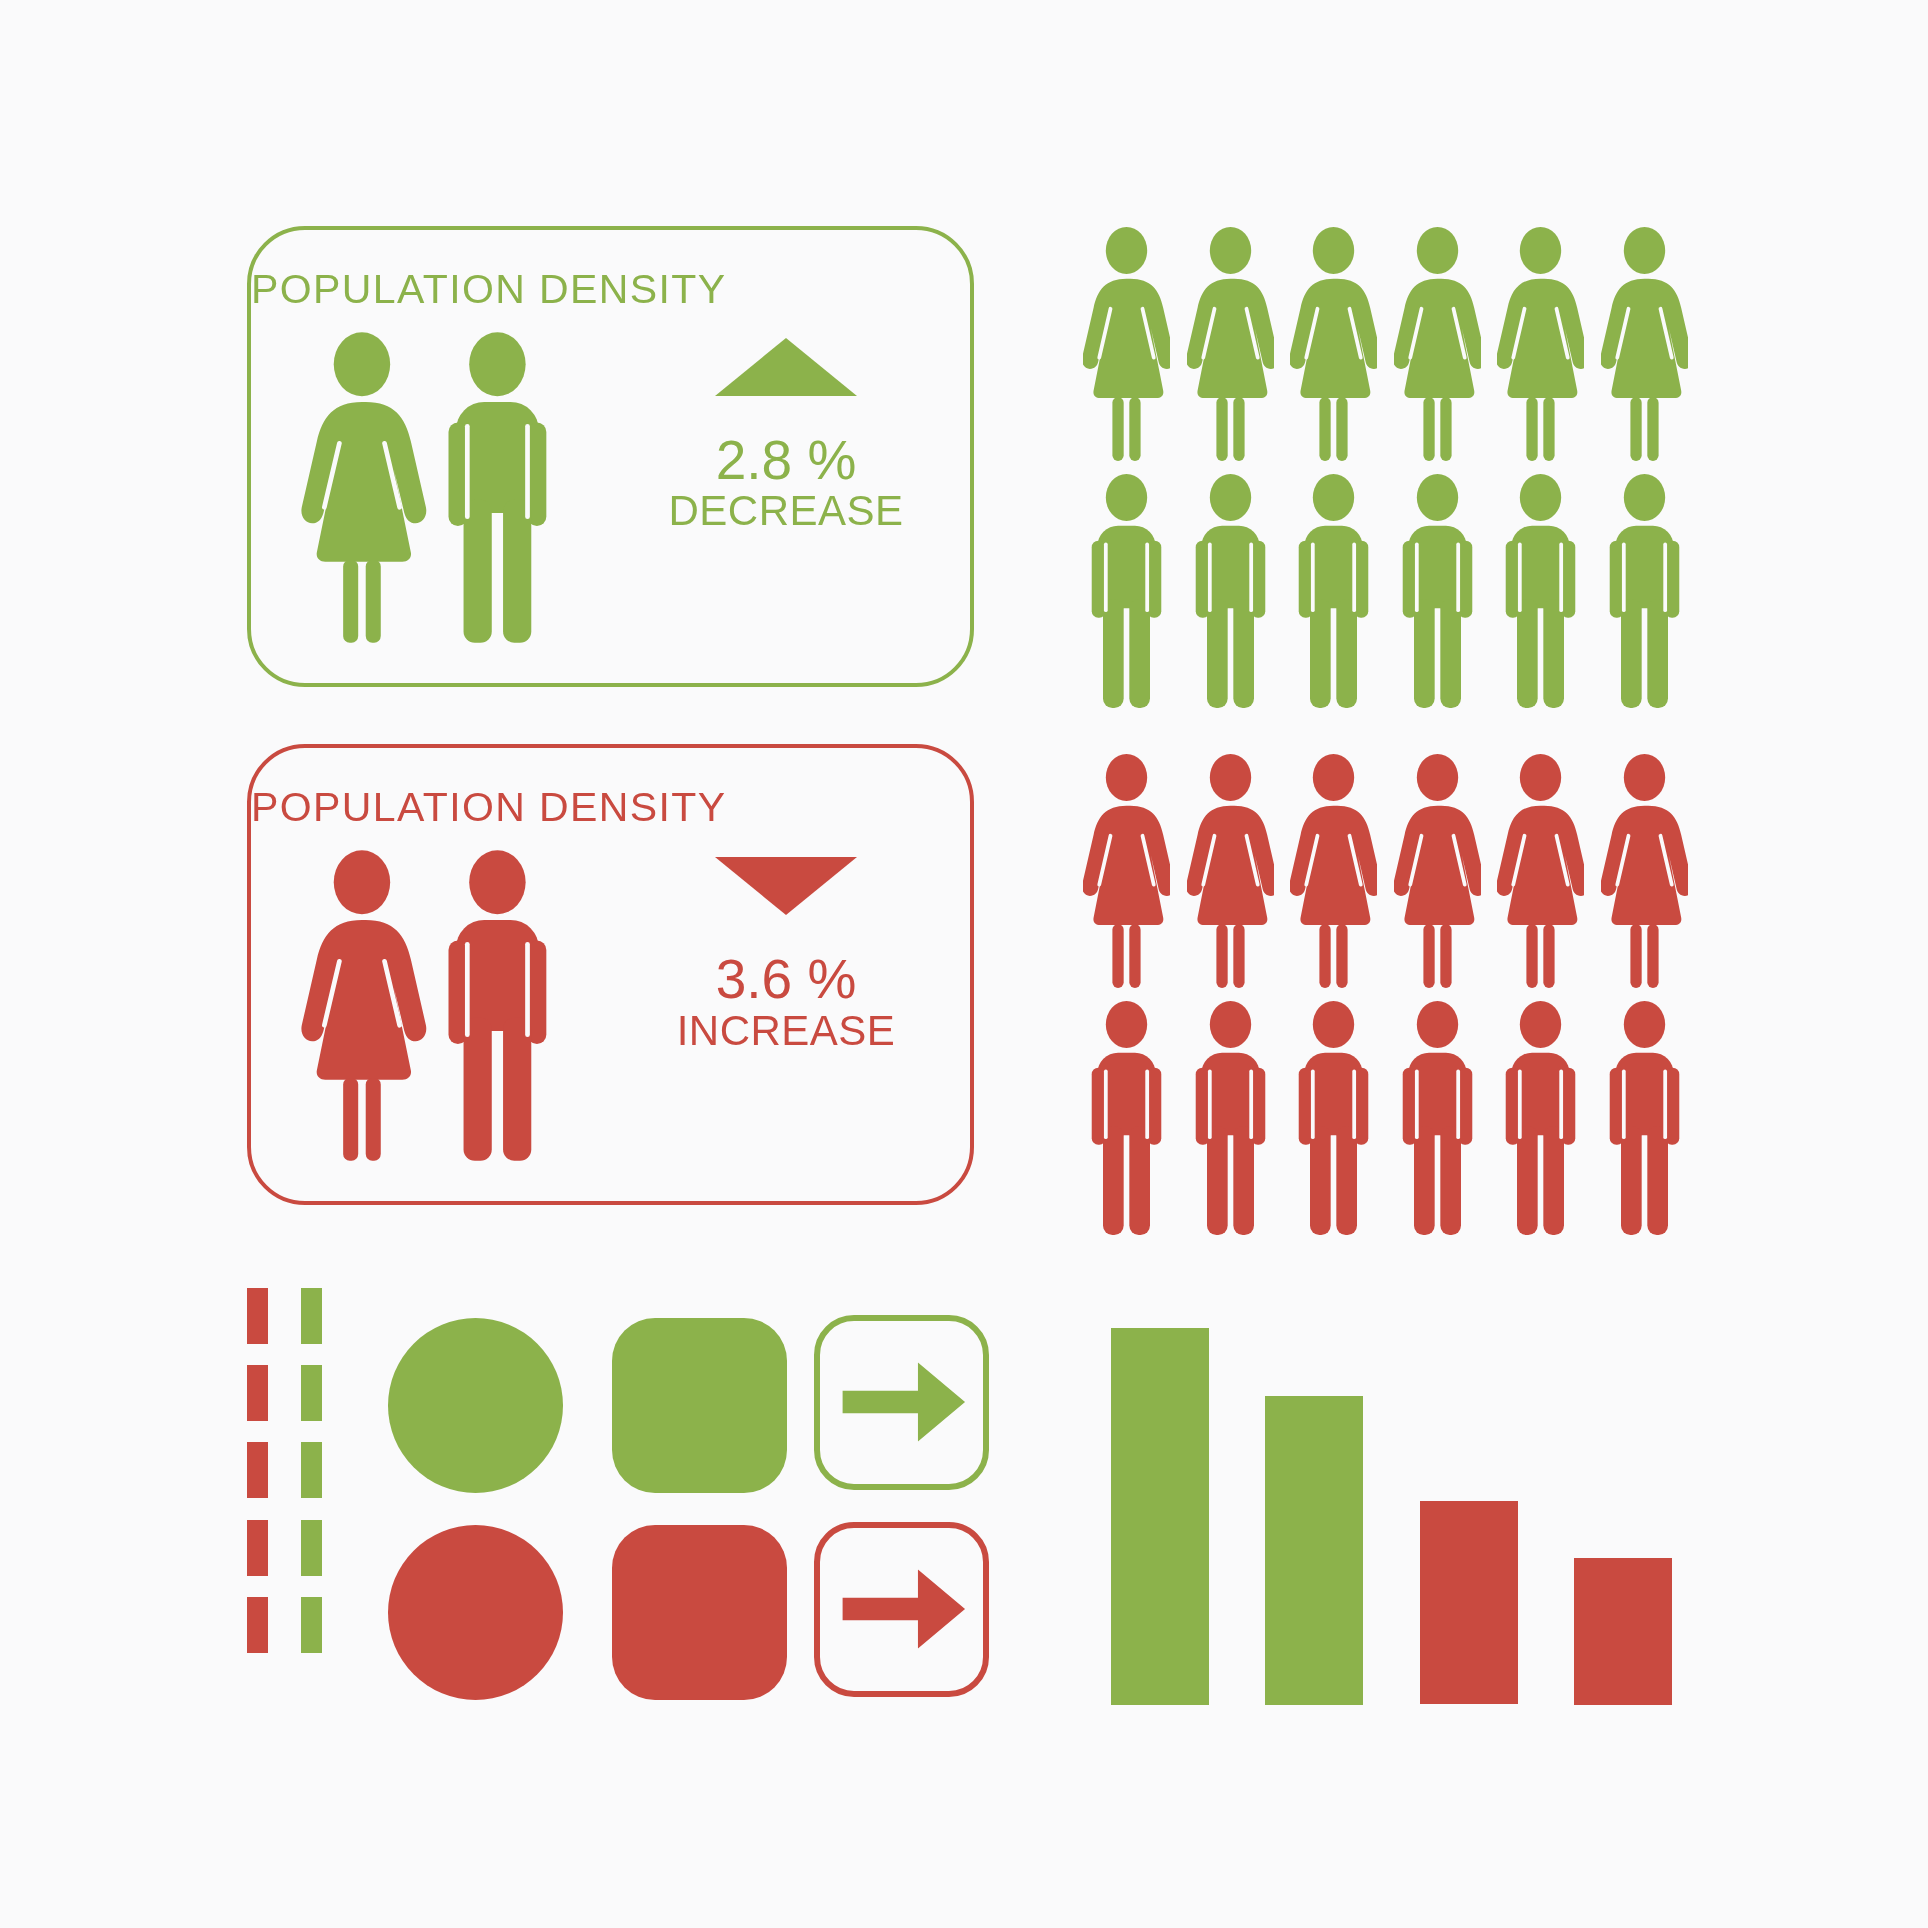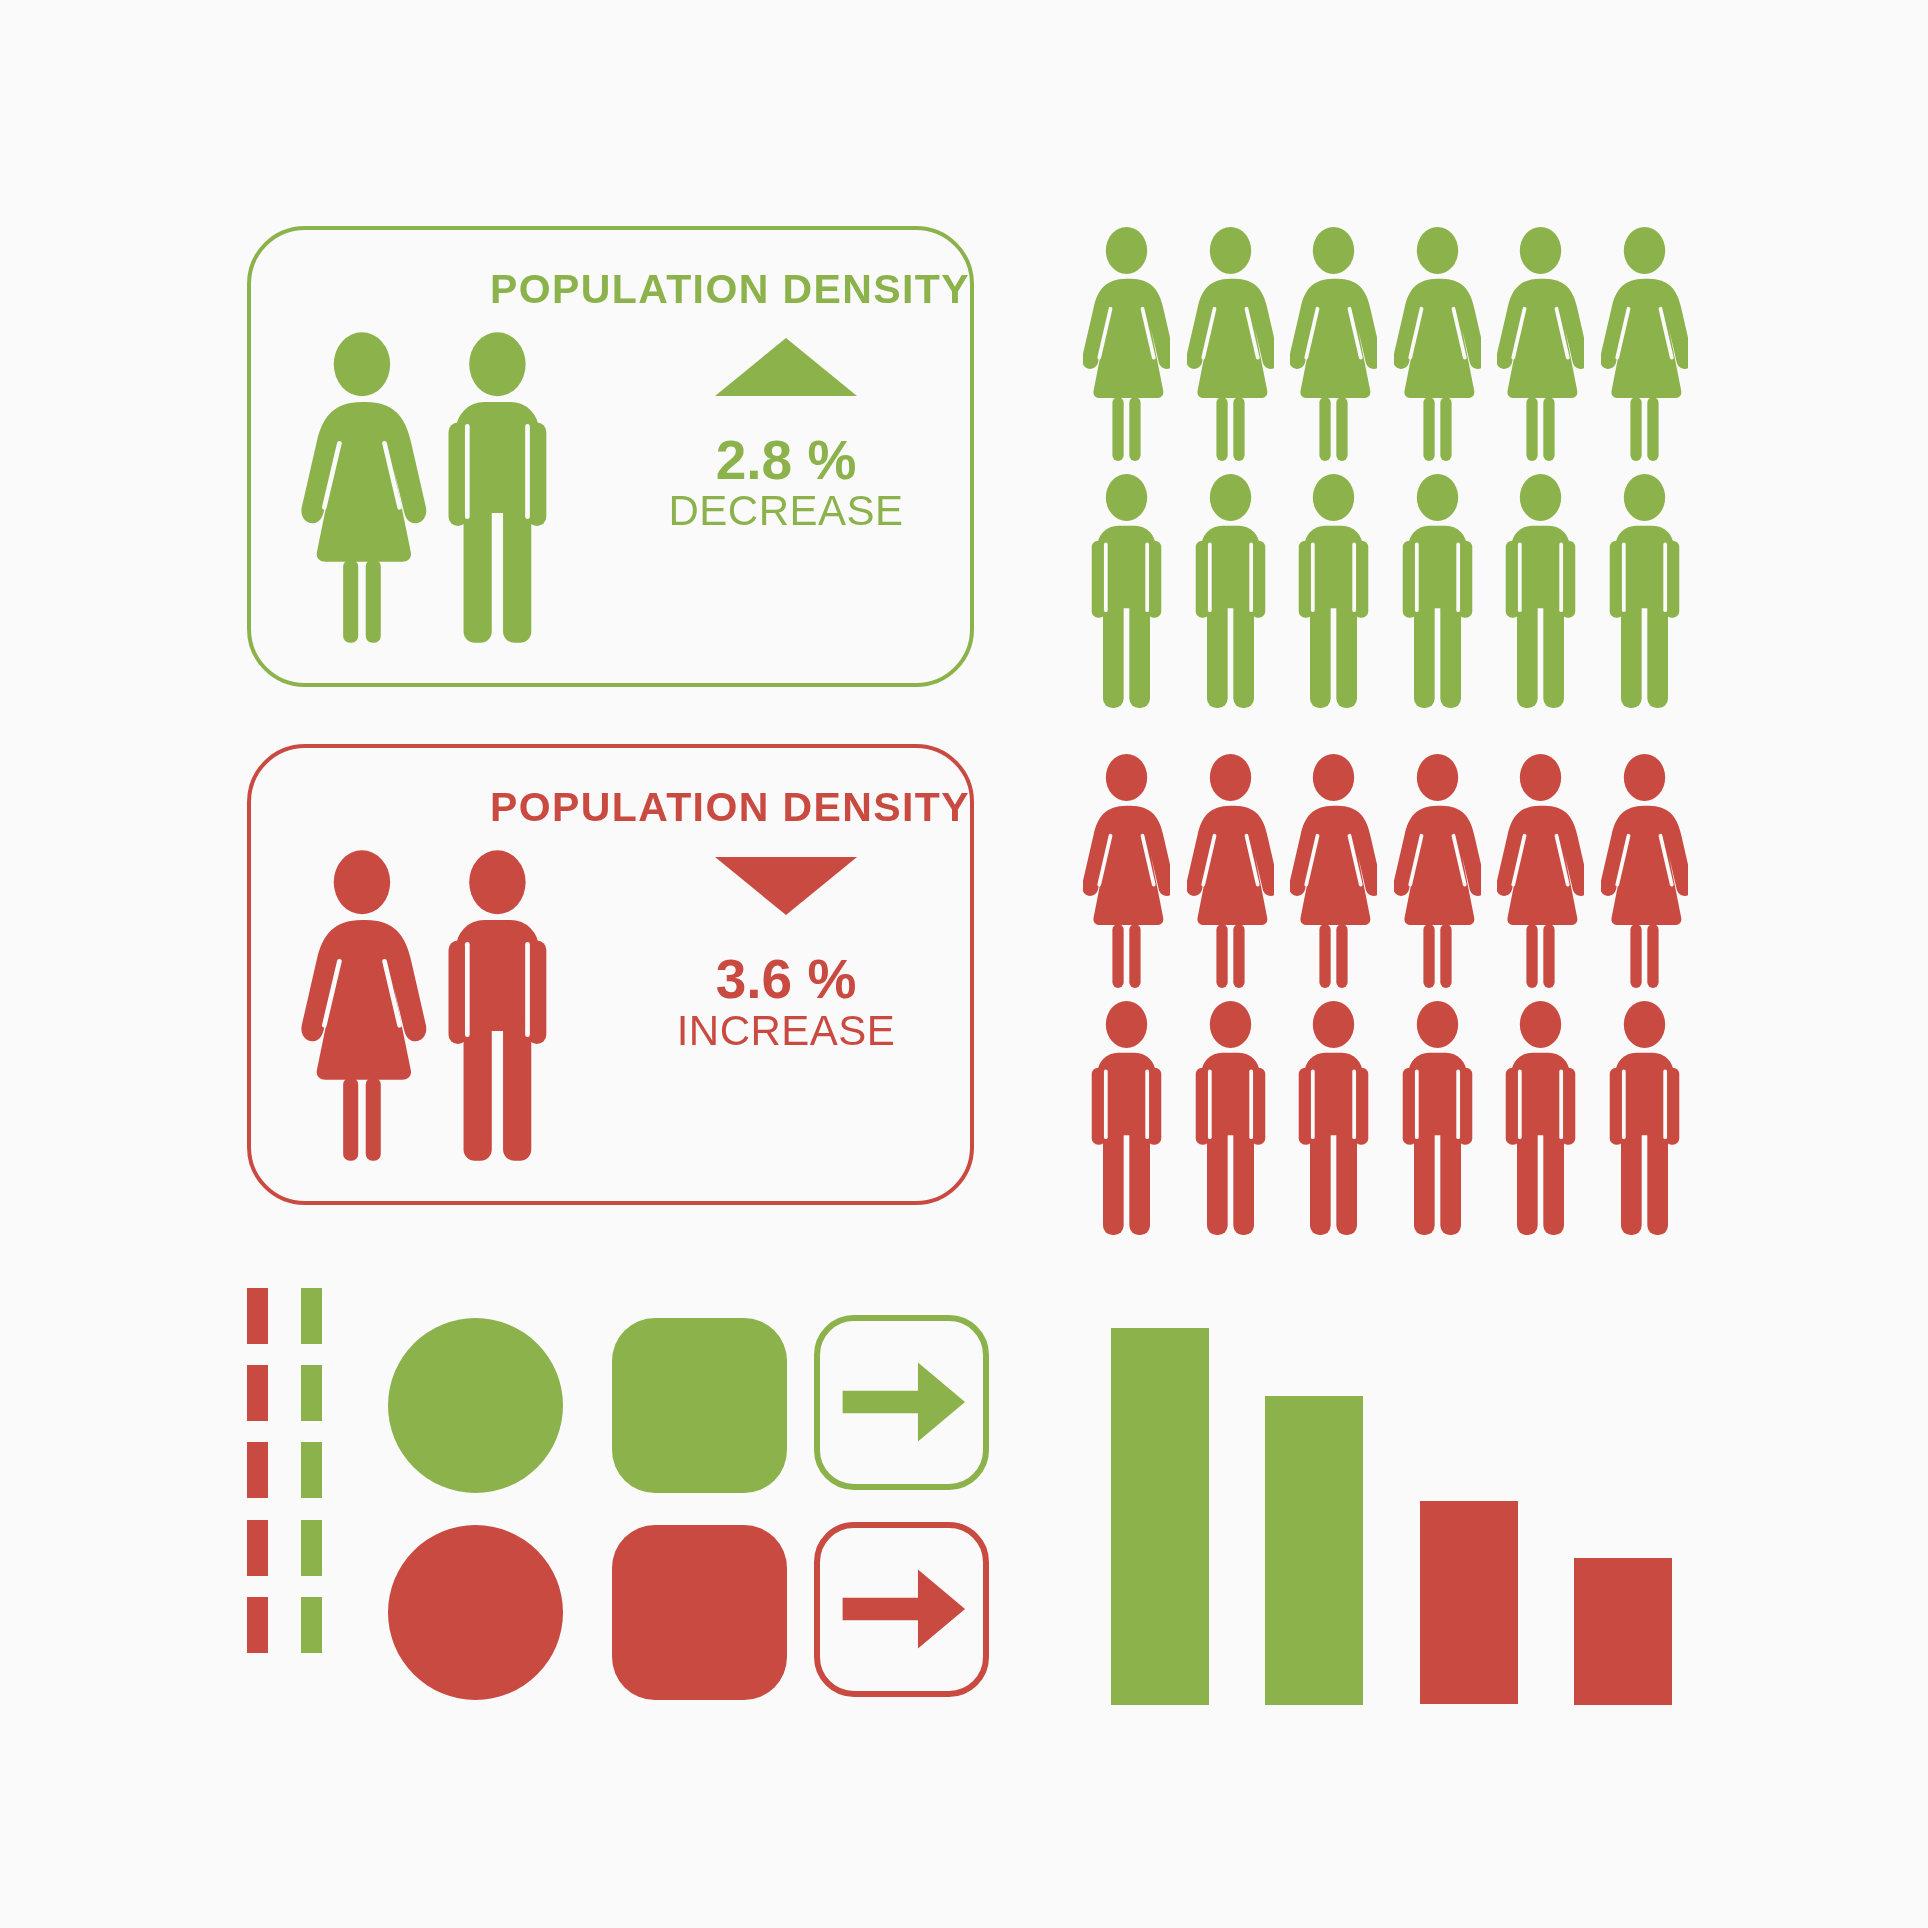--- a/index.html
+++ b/index.html
@@ -31,24 +31,24 @@
     box-sizing: border-box;
     background: transparent;
   }
   #panel-green { left: 247px; top: 226px; width: 727px; height: 461px; border-color: #8CB24B; }
   #panel-red   { left: 247px; top: 744px; width: 727px; height: 461px; border-color: #C94A40; }
 
   .panel-title {
     position: absolute;
     top: 36px;
     left: 0; right: 0;
-    text-align: right;
+    text-align: left;
     font-size: 41px;
     letter-spacing: 1.4px;
-    font-weight: 700;
+    font-weight: 400;
   }
   #panel-green .panel-title { color: #8CB24B; }
   #panel-red   .panel-title { color: #C94A40; }
 
   .panel-figs {
     position: absolute;
     left: 47px;
     top: 102px;
     width: 301px;
     height: 311px;
@@ -69,21 +69,21 @@
   }
   .tri-down {
     width: 0; height: 0;
     margin: 9.4px auto 0 auto;
     border-left: 71px solid transparent;
     border-right: 71px solid transparent;
     border-top: 58px solid #C94A40;
   }
   .pct {
     font-size: 55px;
-    font-weight: 700;
+    font-weight: 400;
     margin-top: 36px;
     line-height: 1.05;
   }
   .pct-label {
     font-size: 42px;
     font-weight: 400;
     letter-spacing: 0.5px;
     line-height: 1.05;
   }
   #panel-green .pct, #panel-green .pct-label { color: #8CB24B; }

